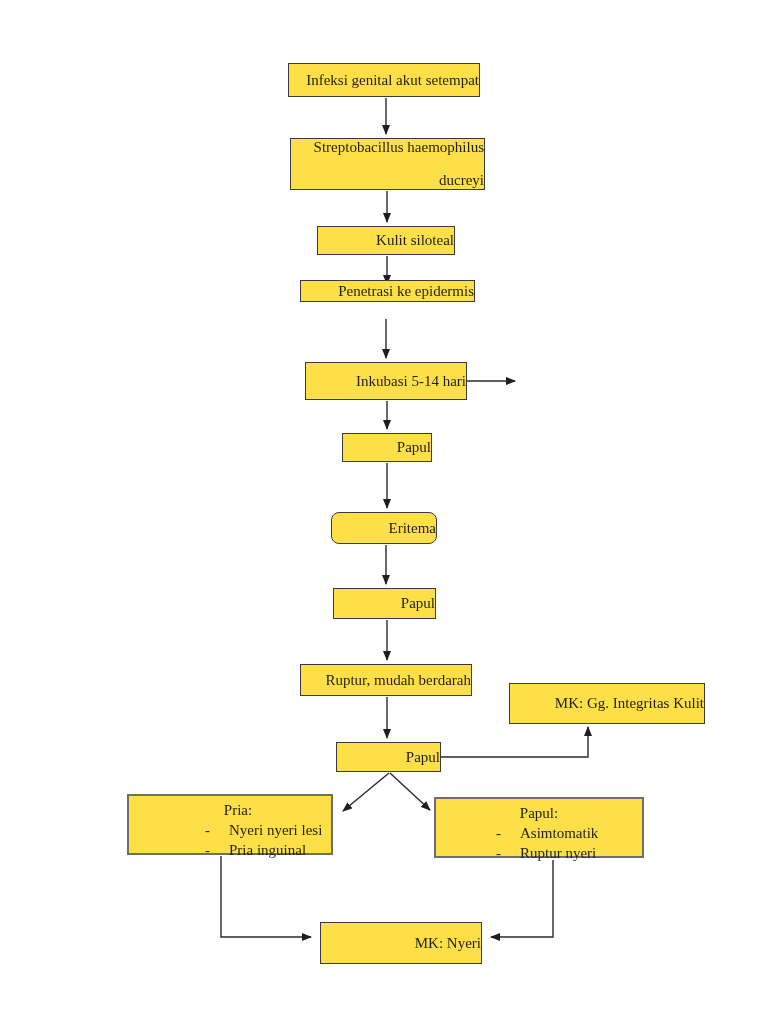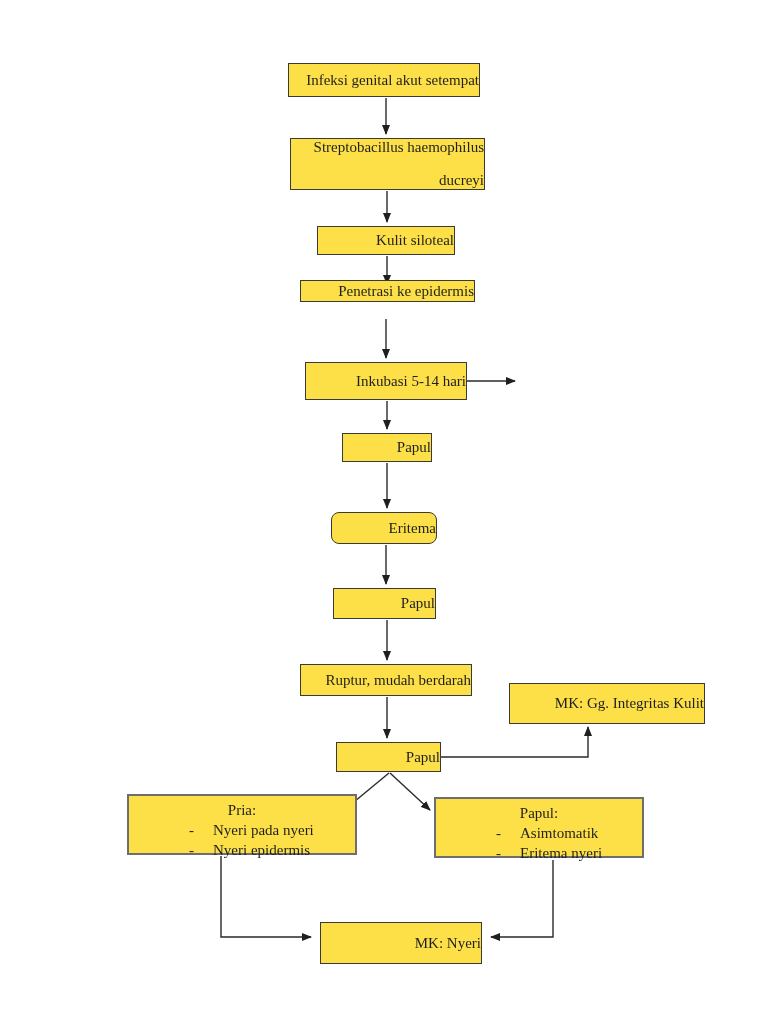--- a/index.html
+++ b/index.html
@@ -130,41 +130,41 @@
   </div>
 
   <div class="node" style="left:509px; top:683px; width:196px; height:41px;">
     <span class="line">MK: Gg. Integritas Kulit</span>
   </div>
 
   <div class="node" style="left:336px; top:742px; width:105px; height:30px;">
     <span class="line">Papul</span>
   </div>
 
-  <div class="node list-node" style="left:127px; top:794px; width:230px; height:61px;">
+  <div class="node list-node" style="left:127px; top:794px; width:206px; height:61px;padding-left:16px;">
     <div class="list-title">Pria:</div>
     <div class="list-item">
       <span class="dash">-</span>
-      <span>Nyeri pada nyeri</span>
+      <span>Nyeri nyeri lesi</span>
     </div>
     <div class="list-item">
       <span class="dash">-</span>
-      <span>Nyeri epidermis</span>
+      <span>Pria inguinal</span>
     </div>
   </div>
 
   <div class="node list-node" style="left:434px; top:797px; width:210px; height:61px;">
     <div class="list-title">Papul:</div>
     <div class="list-item">
       <span class="dash">-</span>
       <span>Asimtomatik</span>
     </div>
     <div class="list-item">
       <span class="dash">-</span>
-      <span>Eritema nyeri</span>
+      <span>Ruptur nyeri</span>
     </div>
   </div>
 
   <div class="node" style="left:320px; top:922px; width:162px; height:42px;">
     <span class="line">MK: Nyeri</span>
   </div>
 
 </div>
 
 </body></html>

